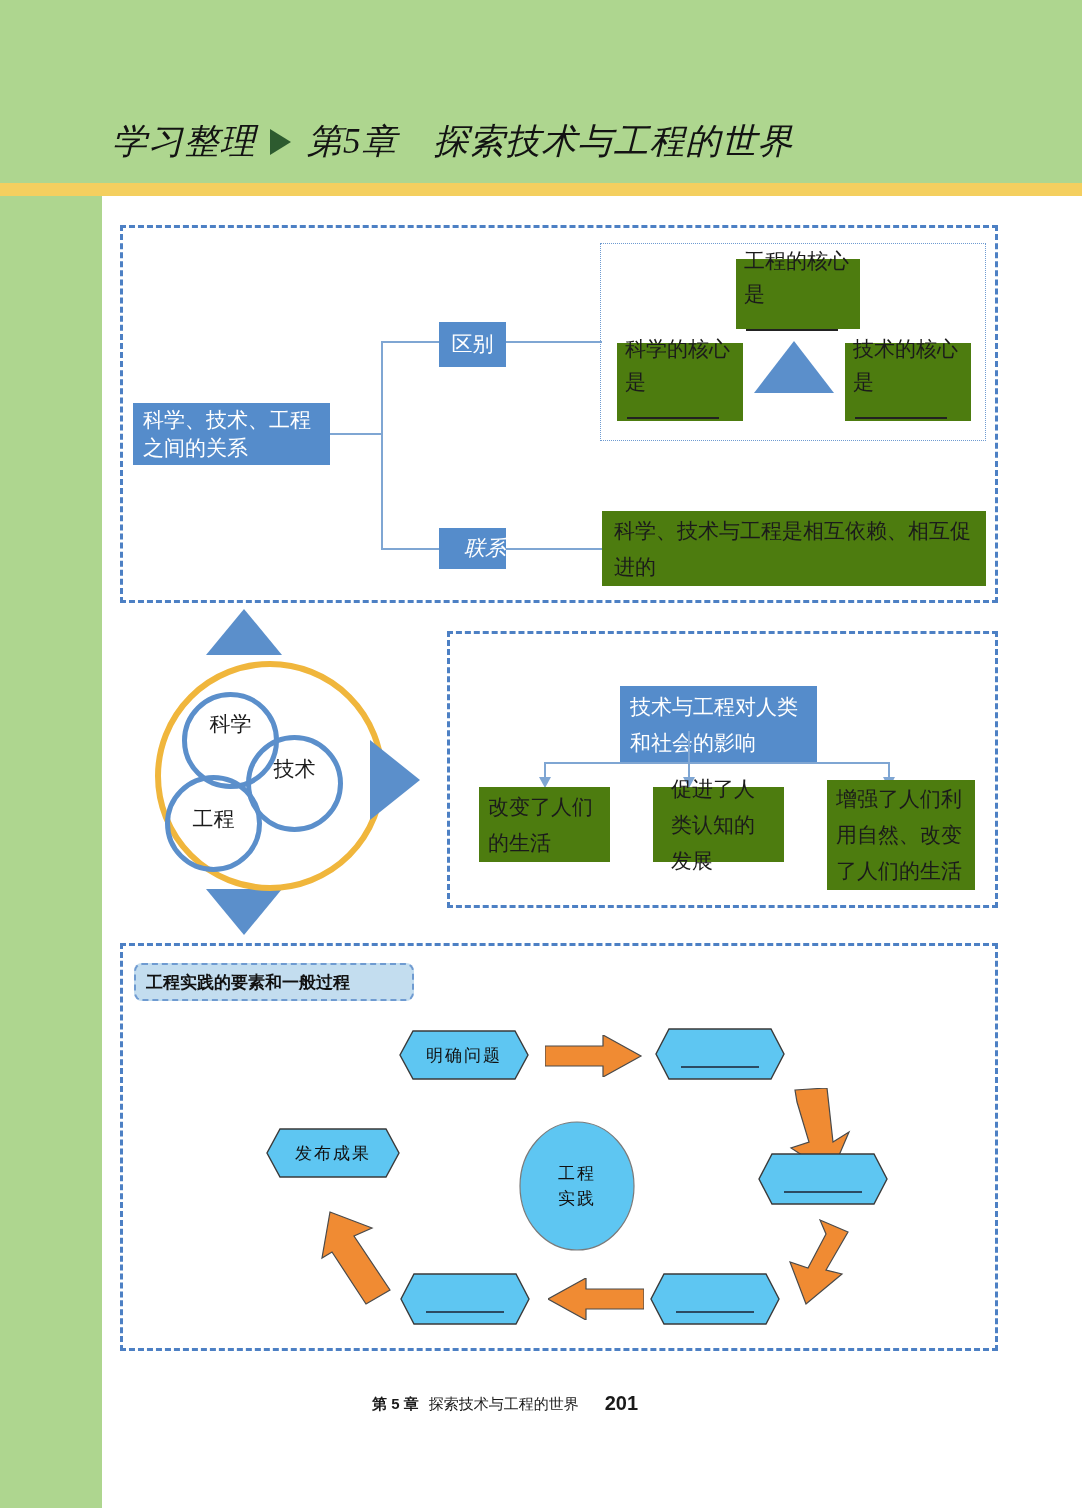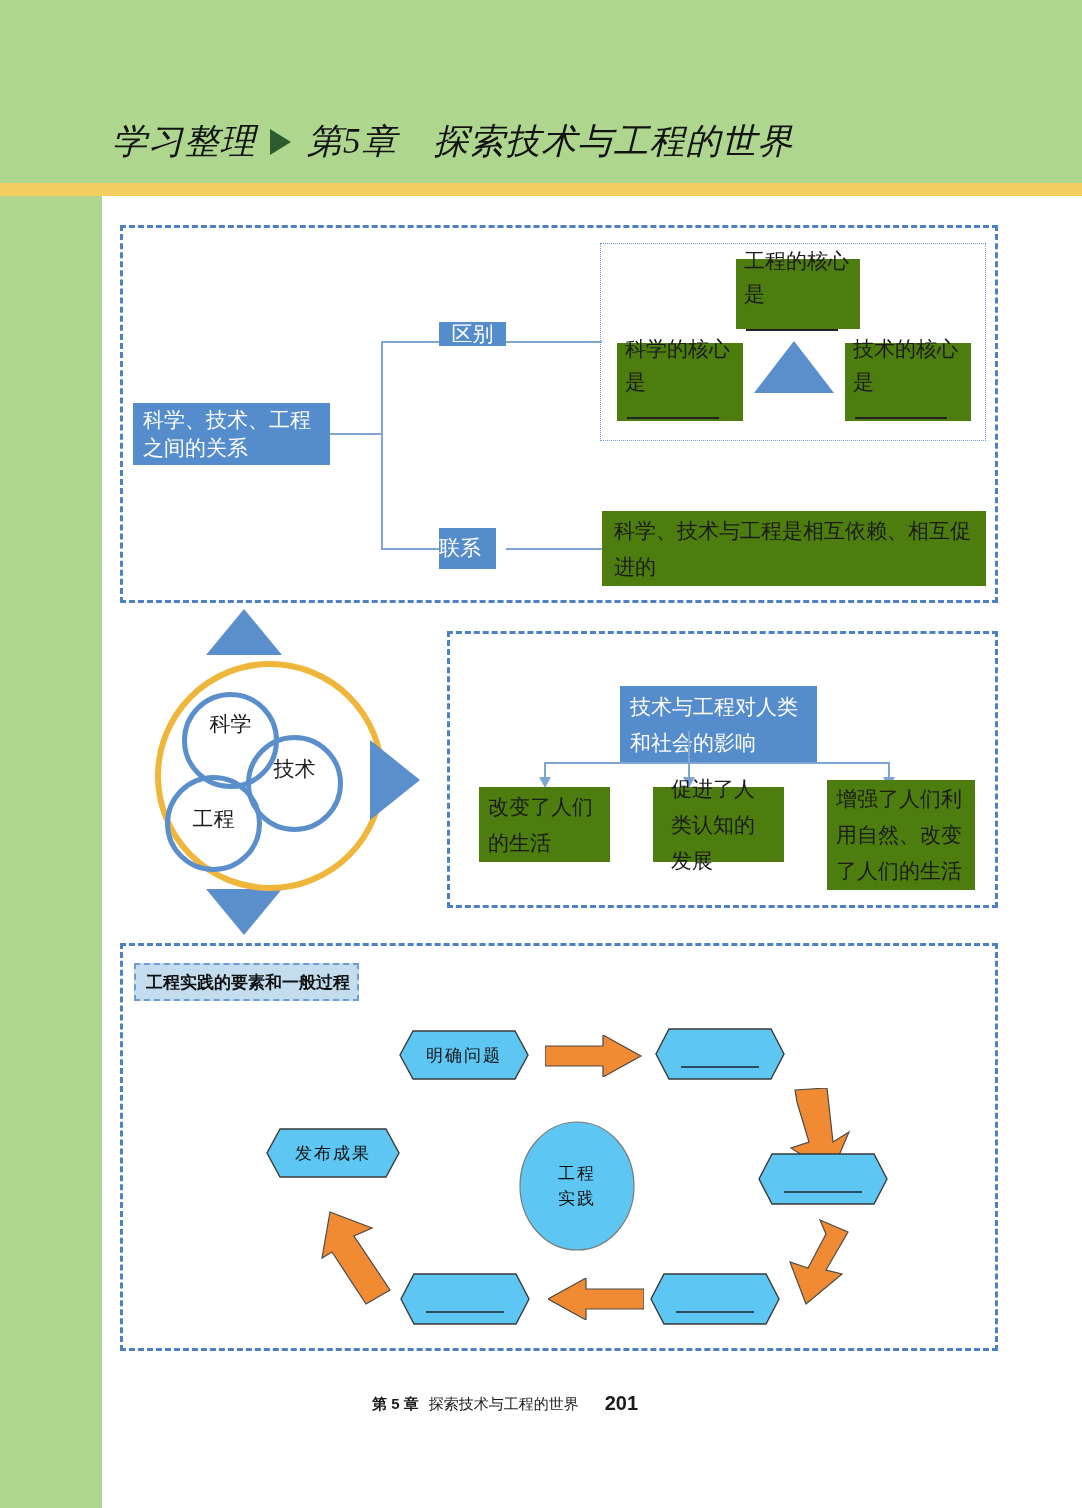--- a/index.html
+++ b/index.html
@@ -233,26 +233,26 @@
 
 <div class="nodebox fill-dark cn" style="left:133px; top:403px; width:197px; height:62px; padding:4px 10px;">
   <div style="line-height:28px;">科学、技术、工程<br>之间的关系</div>
 </div>
 
 <div class="ln" style="left:330px; top:433px; width:51px; height:2px;"></div>
 <div class="ln" style="left:381px; top:341px; width:2px; height:209px;"></div>
 <div class="ln" style="left:381px; top:341px; width:58px; height:2px;"></div>
 <div class="ln" style="left:381px; top:548px; width:58px; height:2px;"></div>
 
-<div class="nodebox fill-dark cn" style="left:439px; top:322px; width:67px; height:24px; align-items:center;">
+<div class="nodebox fill-dark cn" style="left:439px; top:322px; width:67px; height:45px; align-items:center;">
   <div style="text-align:center;">区别</div>
 </div>
 <div class="ln" style="left:506px; top:341px; width:96px; height:2px;"></div>
 
-<div class="nodebox fill-dark cn" style="left:439px; top:528px; width:57px; height:41px; align-items:flex-start;">
+<div class="nodebox fill-dark cn" style="left:439px; top:528px; width:67px; height:41px; align-items:flex-end;font-style:italic;">
   <div style="text-align:center;">联系</div>
 </div>
 <div class="ln" style="left:506px; top:548px; width:96px; height:2px;"></div>
 
 <div class="dotbox" style="left:600px; top:243px; width:386px; height:198px;"></div>
 
 <div class="nodebox fill-light cn" style="left:736px; top:259px; width:124px; height:70px; padding:3px 8px;">
   <div>工程的核心</div>
   <div><span>是</span><span class="blank-line"></span></div>
 </div>
@@ -313,21 +313,21 @@
 </div>
 <div class="nodebox fill-light cn" style="left:653px; top:787px; width:131px; height:75px; padding:3px 18px;">
   <div style="line-height:36px;">促进了人类认知的发展</div>
 </div>
 <div class="nodebox fill-light cn" style="left:827px; top:780px; width:148px; height:110px; padding:3px 9px;">
   <div style="line-height:36px;">增强了人们利用自然、改变了人们的生活</div>
 </div>
 
 <div class="dashbox" style="left:120px; top:943px; width:878px; height:408px;"></div>
 
-<div id="process-title" style="left:134px; top:963px; width:225px; height:38px;">工程实践的要素和一般过程</div>
+<div id="process-title" style="left:134px; top:963px; width:280px; height:38px;border-radius:8px;">工程实践的要素和一般过程</div>
 
 <div class="hexnode" style="left:399px; top:1030px; width:130px; height:50px;">
   <svg width="130" height="50" viewBox="0 0 130 50">
       <polygon points="14,1 116,1 129,25 116,49 14,49 1,25" fill="#5ec6f2" stroke="#3a3a3a" stroke-width="1.4"></polygon>
     </svg>
   <span class="hexlabel">明确问题</span>
 </div>
 
 <svg class="arrow-svg" style="left:545px; top:1035px; width:98px; height:42px;">
   <polygon points="0,11 58,11 58,0 96,21 58,42 58,31 0,31" fill="#f08b33" stroke="#4a4a4a" stroke-width="1.2"></polygon>

